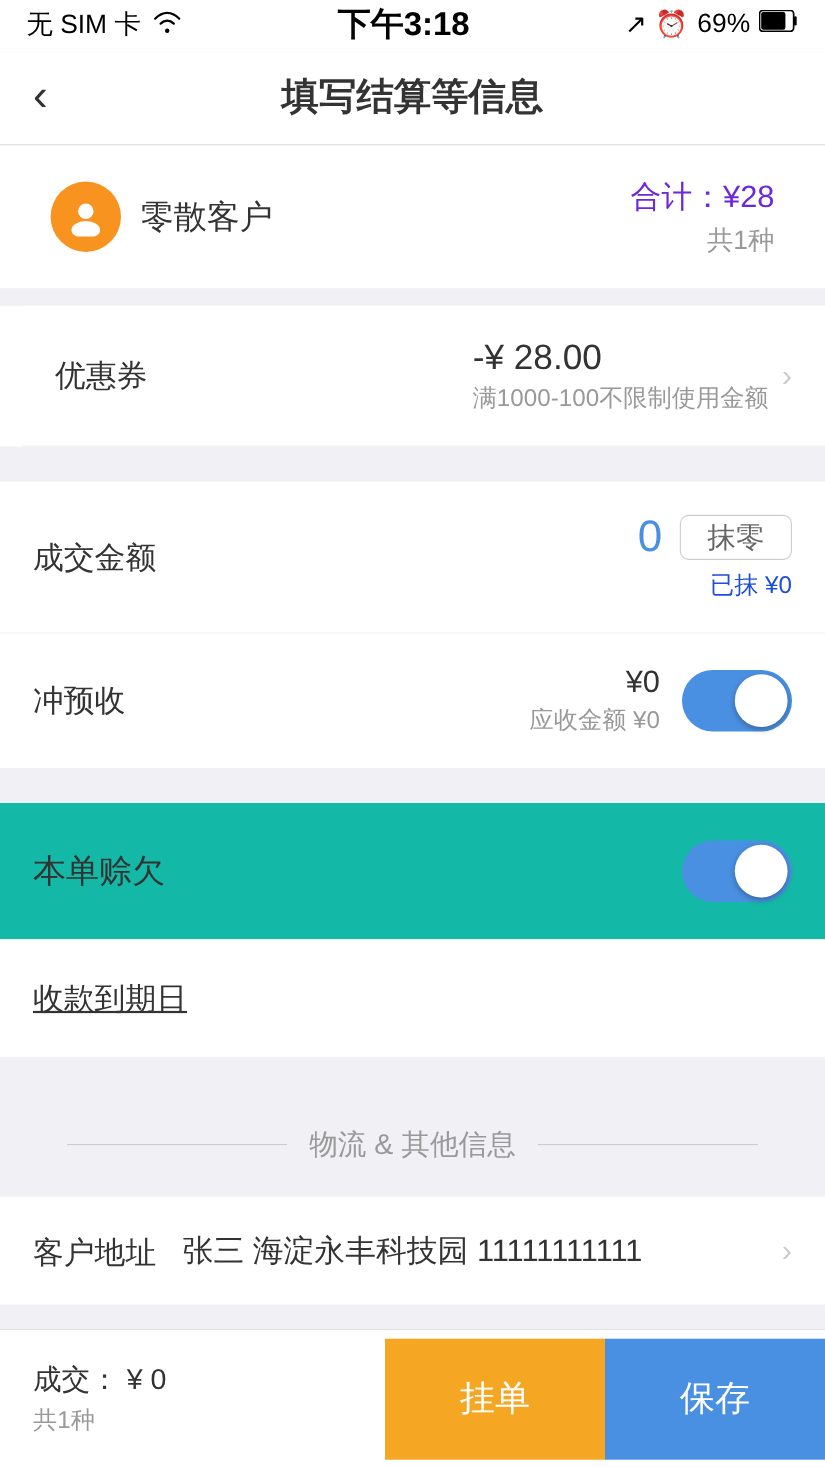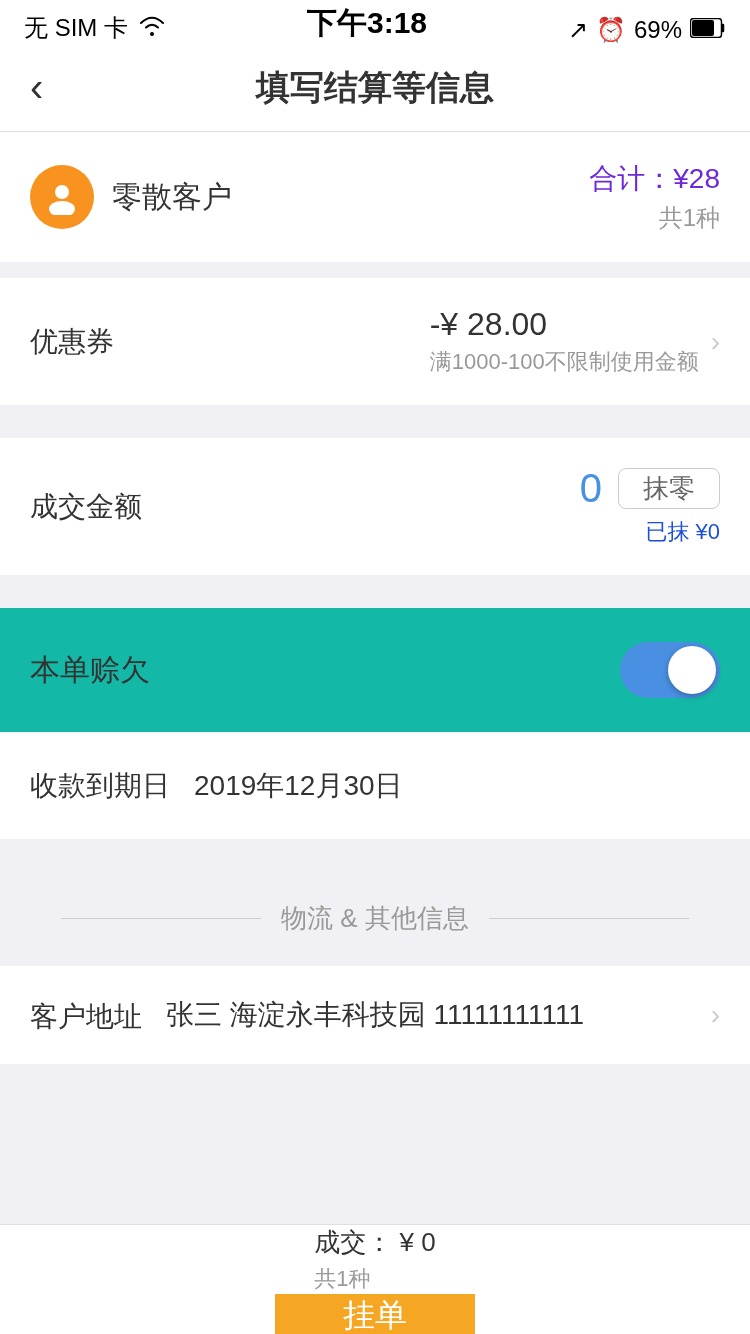--- a/index.html
+++ b/index.html
@@ -13,21 +13,21 @@
       color: #333;
       position: relative;
     }
 
     
     .status-bar {
       width: 750px;
       height: 44px;
       background: #fff;
       display: flex;
-      align-items: flex-end;
+      align-items: center;
       justify-content: space-between;
       padding: 0 24px;
       font-size: 24px;
       color: #000;
     }
     .status-left { display: flex; align-items: center; gap: 10px; }
     .status-center { font-size: 30px; font-weight: 600; }
     .status-right { display: flex; align-items: center; gap: 8px; font-size: 24px; }
 
     
@@ -62,21 +62,21 @@
 
     
     .section {
       background: #fff;
       margin-bottom: 16px;
     }
 
     
     .customer-row {
       background: #fff;
-      padding: 28px 30px;
+      padding: 28px 46px;
       display: flex;
       align-items: center;
       justify-content: space-between;
       margin-bottom: 16px;
     }
     .customer-left {
       display: flex;
       align-items: center;
       gap: 18px;
     }
@@ -110,20 +110,21 @@
 
     
     .row {
       background: #fff;
       padding: 28px 30px;
       display: flex;
       align-items: center;
       justify-content: space-between;
       border-bottom: 1px solid #f0f0f0;
       min-height: 90px;
+      margin-left: 20px;
     }
     .row-label {
       font-size: 28px;
       color: #333;
     }
     .row-right {
       display: flex;
       align-items: center;
       gap: 12px;
     }
@@ -250,20 +251,21 @@
     }
 
     
     .due-row {
       background: #fff;
       padding: 34px 30px;
       display: flex;
       align-items: flex-start;
       gap: 24px;
       border-top: 1px solid #f0f0f0;
+      text-decoration: underline;
     }
     .due-label {
       font-size: 28px;
       color: #333;
       flex-shrink: 0;
     }
     .due-date {
       font-size: 28px;
       color: #333;
     }
@@ -319,26 +321,25 @@
       color: #333;
       line-height: 1.5;
     }
 
     
     .bottom-bar {
       position: fixed;
       bottom: 0;
       left: 0;
       width: 750px;
-      height: 110px;
+      height: 126px;
       background: #fff;
       display: flex;
       align-items: center;
       border-top: 1px solid #e0e0e0;
-      flex-direction: column;
     }
     .bottom-info {
       flex: 1;
       padding: 0 30px;
     }
     .bottom-deal {
       font-size: 26px;
       color: #333;
     }
     .bottom-count {
@@ -438,34 +439,45 @@
       <div class="row-label">成交金额</div>
       <div class="amount-right">
         <div class="amount-row-inner">
           <div class="amount-input">0</div>
           <button class="round-btn">抹零</button>
         </div>
         <div class="already-rounded">已抹  ¥0</div>
       </div>
     </div>
 
+    <div class="pre-row">
+      <div class="row-label">冲预收</div>
+      <div class="pre-right">
+        <div class="pre-amounts">
+          <div class="pre-main">¥0</div>
+          <div class="pre-sub">应收金额 ¥0</div>
+        </div>
+        <div class="toggle">
+          <div class="toggle-knob"></div>
+        </div>
+      </div>
+    </div>
   </div>
 
   <div class="divider-section"></div>
 
   <div class="section">
     <div class="debt-row">
       <div class="debt-label">本单赊欠</div>
       <div class="toggle">
         <div class="toggle-knob"></div>
       </div>
     </div>
     <div class="due-row">
       <div class="due-label">收款到期日</div>
-      <div class="due-date">2019年12月30日</div>
     </div>
   </div>
 
   <div class="divider-section"></div>
 
   <div class="logistics-header">
     <span>物流 &amp; 其他信息</span>
   </div>
 
   <div class="section">

